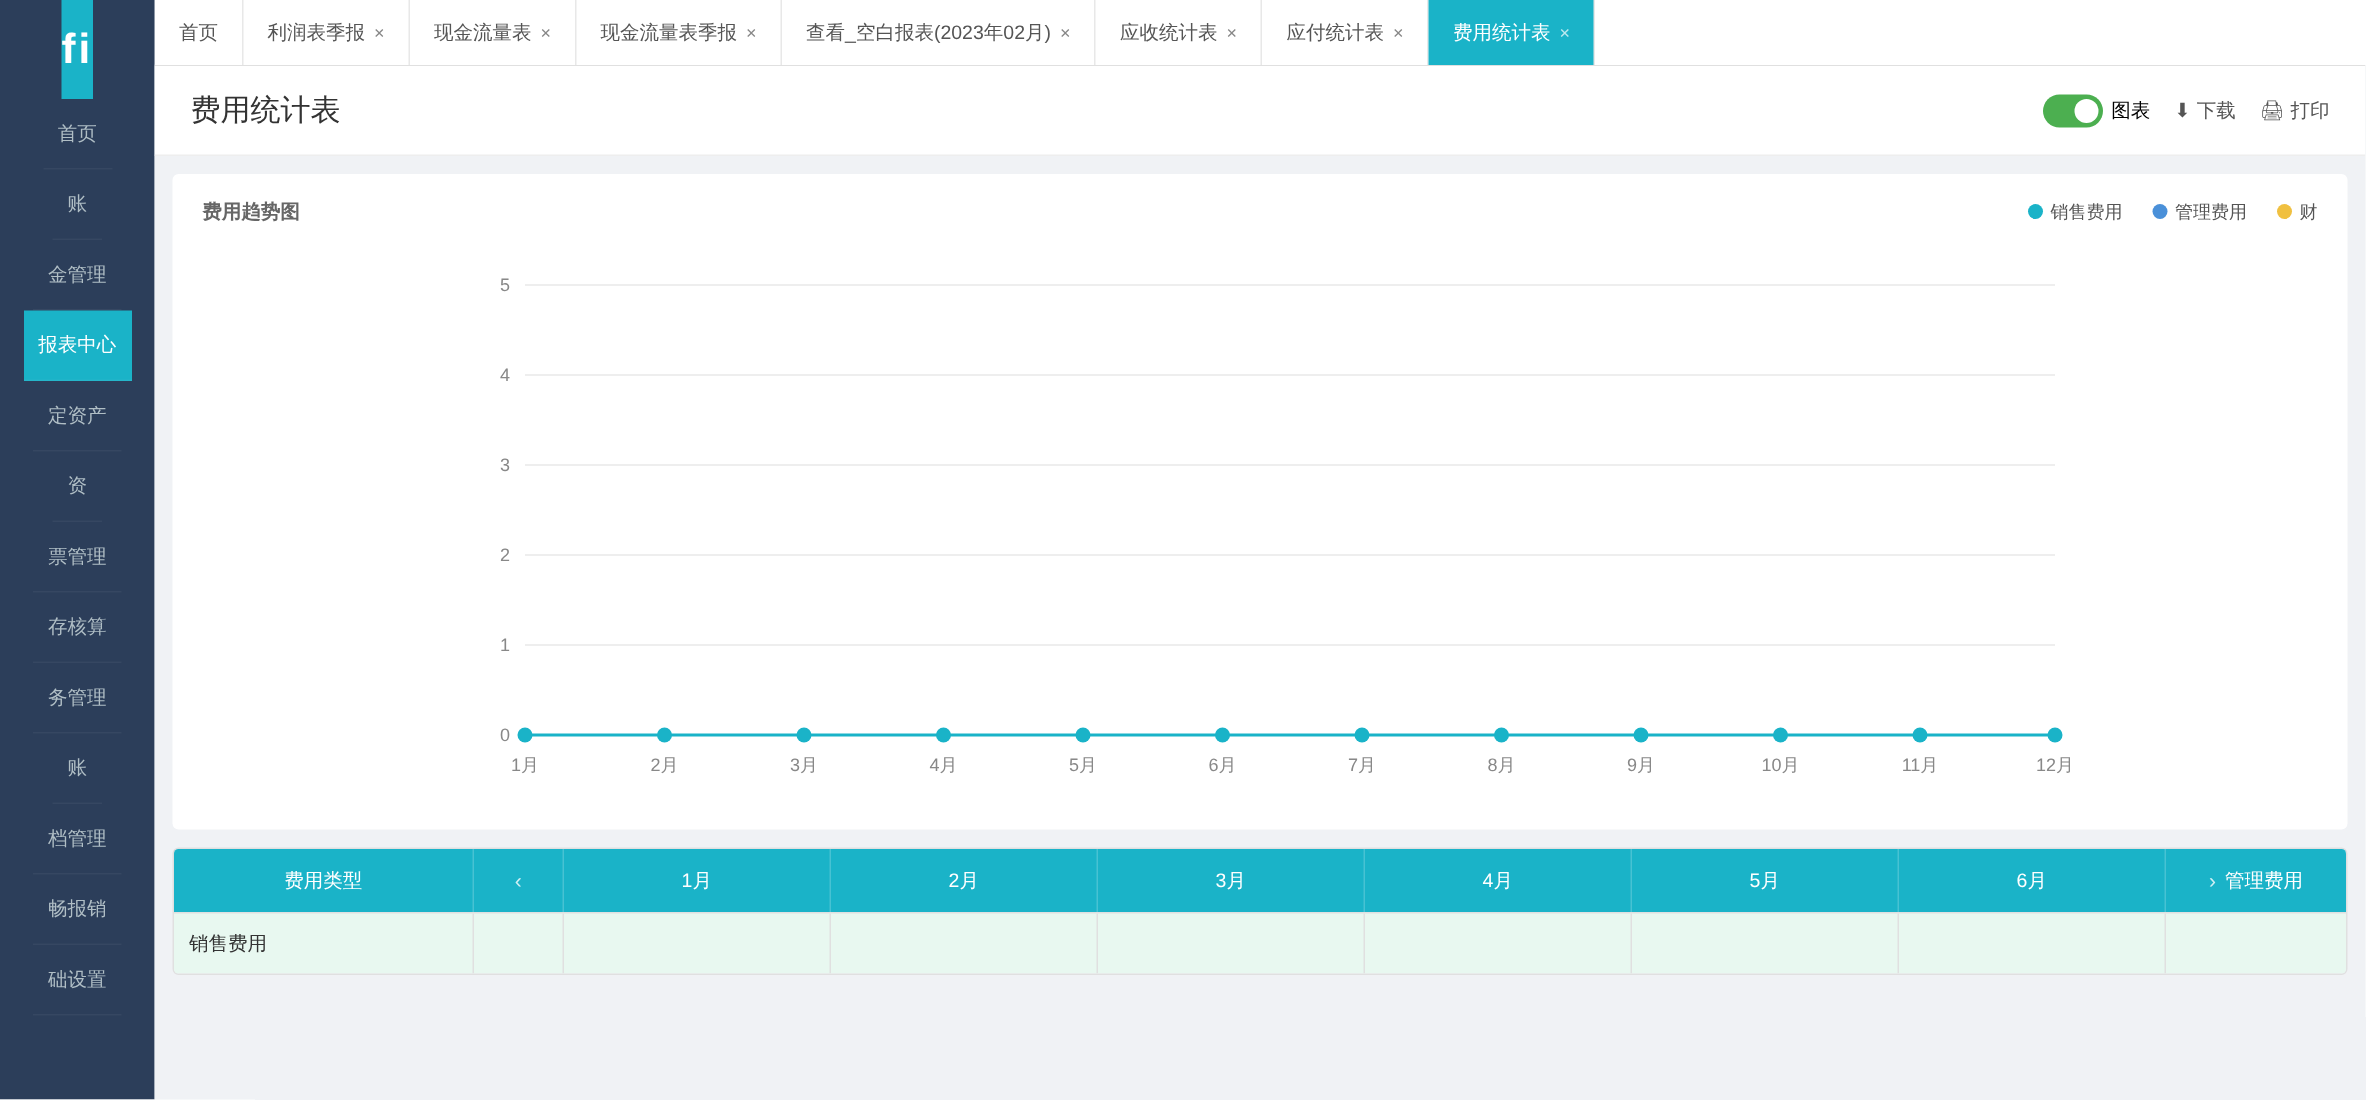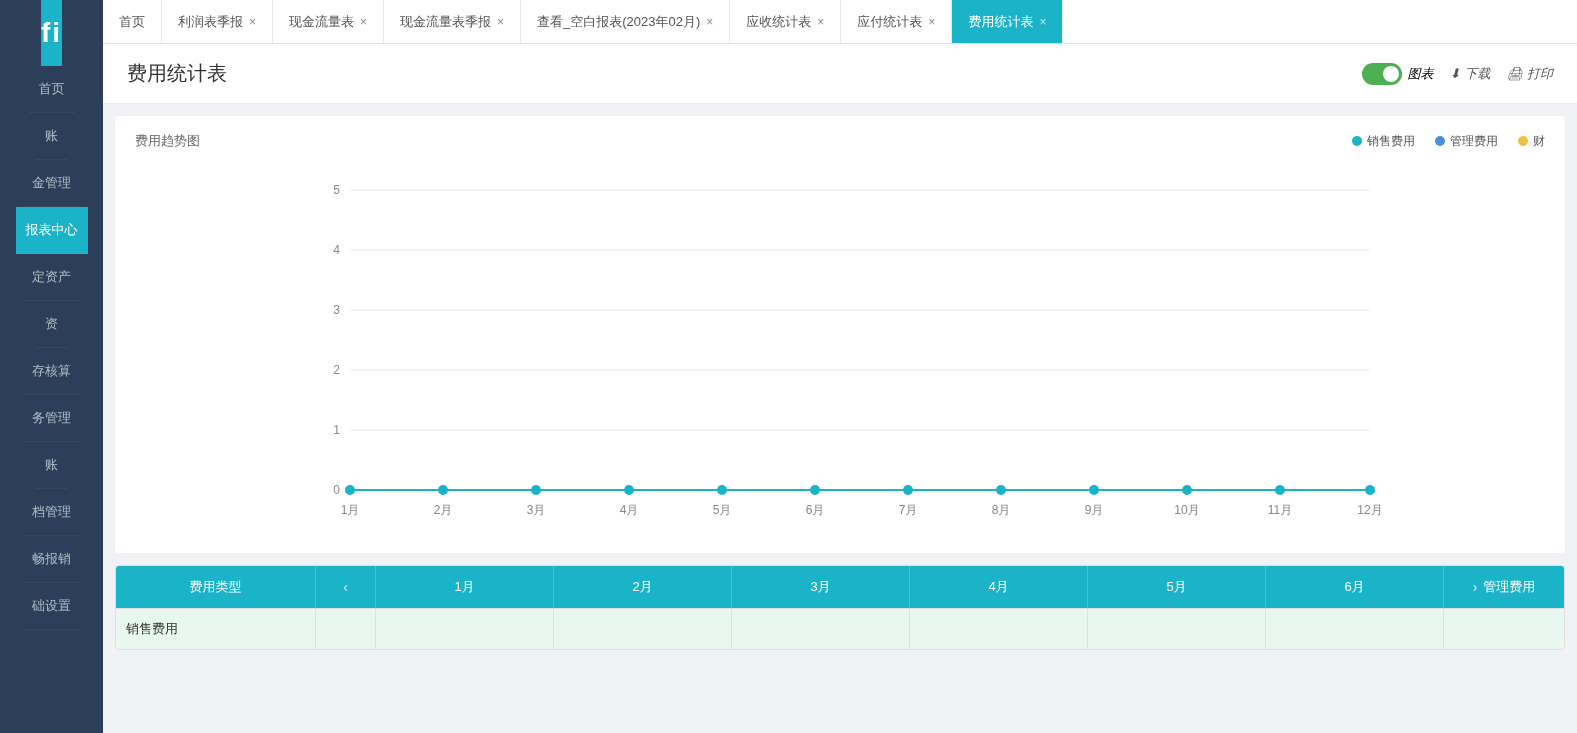--- a/index.html
+++ b/index.html
@@ -95,21 +95,20 @@
     }
     .page-title {
       font-size: 20px;
       font-weight: 500;
       color: #333;
     }
     .header-actions {
       display: flex;
       align-items: center;
       gap: 16px;
-      font-style: italic;
     }
     .toggle-wrap {
       display: flex;
       align-items: center;
       gap: 6px;
     }
     .toggle {
       width: 40px;
       height: 22px;
       background: #4caf50;
@@ -145,20 +144,21 @@
     }
     .chart-header {
       display: flex;
       align-items: center;
       justify-content: space-between;
       margin-bottom: 10px;
     }
     .chart-title {
       font-size: 13px;
       color: #666;
+      font-weight: bold;
     }
     .chart-legend {
       display: flex;
       align-items: center;
       gap: 20px;
       font-size: 12px;
       color: #555;
     }
     .legend-item {
       display: flex;
@@ -226,20 +226,21 @@
 <body>
 
 <div class="sidebar">
   <div class="sidebar-logo">fi</div>
   <div class="sidebar-item">首页</div>
   <div class="sidebar-item">账</div>
   <div class="sidebar-item">金管理</div>
   <div class="sidebar-item active">报表中心</div>
   <div class="sidebar-item">定资产</div>
   <div class="sidebar-item">资</div>
+  <div class="sidebar-item">票管理</div>
   <div class="sidebar-item">存核算</div>
   <div class="sidebar-item">务管理</div>
   <div class="sidebar-item">账</div>
   <div class="sidebar-item">档管理</div>
   <div class="sidebar-item">畅报销</div>
   <div class="sidebar-item">础设置</div>
 </div>
 
 <div class="main">
 

